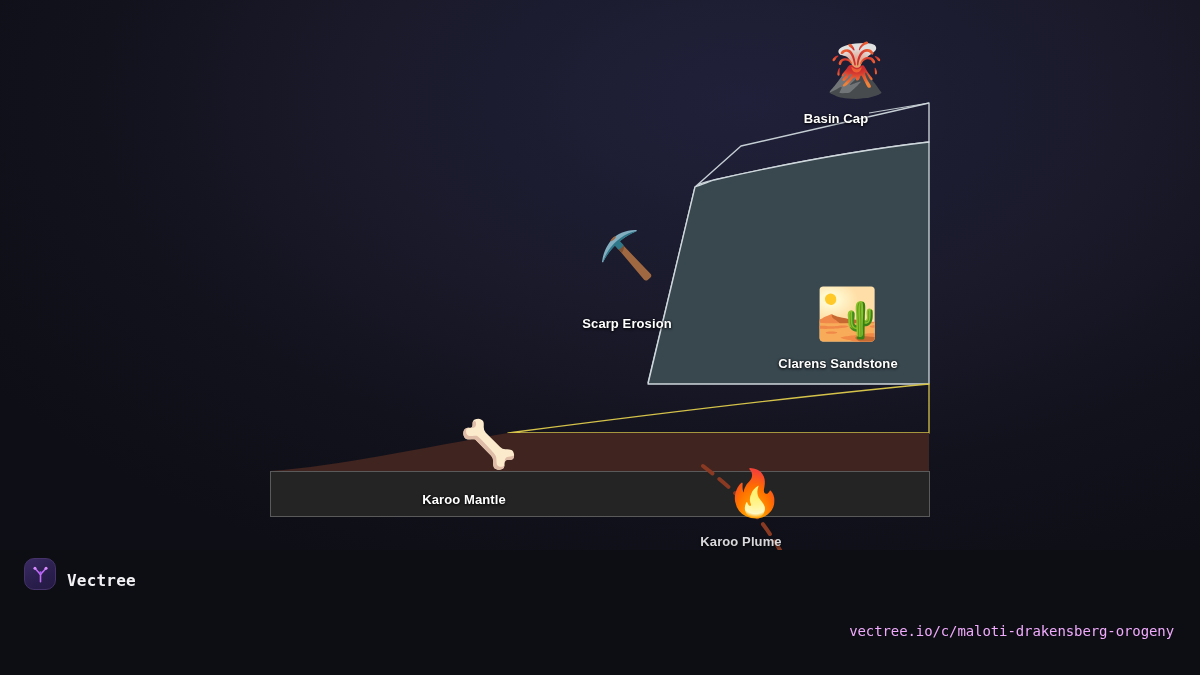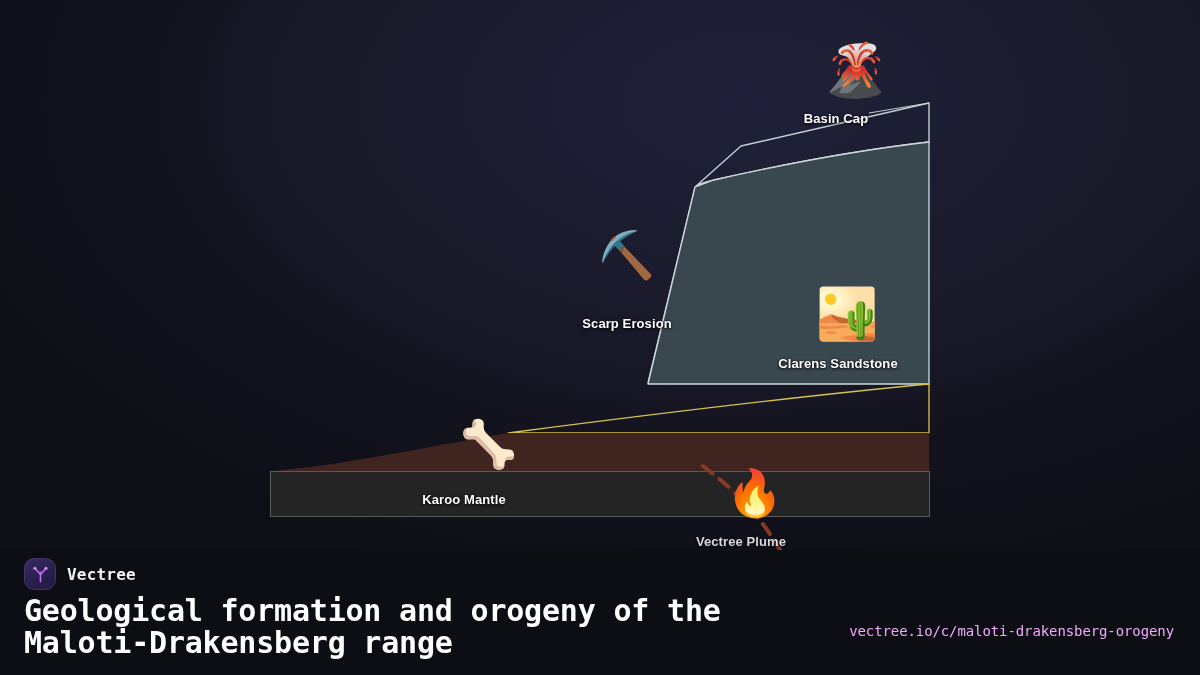--- a/index.html
+++ b/index.html
@@ -88,21 +88,21 @@
     width: 1200px;
     height: 125px;
     background: #0d0d14;
   }
 
   #brand {
     position: absolute;
     left: 24px;
     top: 8px;
     display: flex;
-    align-items: center;
+    align-items: flex-end;
     gap: 11px;
   }
 
   #logo-badge {
     width: 32px; height: 32px;
     border-radius: 10px;
     background: linear-gradient(150deg, #3a2a63 0%, #2a1f4d 55%, #241a44 100%);
     border: 1px solid #443268;
     display: flex;
     align-items: center;
@@ -173,39 +173,38 @@
     <div class="emoji emoji-volcano">🌋</div>
     <div class="emoji emoji-pick">⛏️</div>
     <div class="emoji emoji-desert">🏜️</div>
     <div class="emoji emoji-bone">🦴</div>
     <div class="emoji emoji-fire">🔥</div>
 
     <div class="lbl lbl-basalt">Basin Cap</div>
     <div class="lbl lbl-scarp">Scarp Erosion</div>
     <div class="lbl lbl-clarens">Clarens Sandstone</div>
     <div class="lbl lbl-karoo">Karoo Mantle</div>
-    <div class="lbl lbl-dim lbl-mantle">Vectree Plume</div>
+    <div class="lbl lbl-dim lbl-mantle">Karoo Plume</div>
   </div>
 
   <div id="footer">
 
     <div id="brand">
       <div id="logo-badge">
         <svg width="19" height="19" viewBox="0 0 24 24" aria-hidden="true">
           <g fill="none" stroke="#c06cf5" stroke-width="2" stroke-linecap="round" stroke-linejoin="round">
             <path d="M12 21 L12 12"></path>
             <path d="M12 12 L5 4"></path>
             <path d="M12 12 L19 4"></path>
           </g>
           <circle cx="5" cy="4" r="1.9" fill="#d88bff"></circle>
           <circle cx="19" cy="4" r="1.9" fill="#d88bff"></circle>
           <circle cx="12" cy="9.5" r="1.5" fill="#a855f7"></circle>
         </svg>
       </div>
       <div id="brand-name">Vectree</div>
     </div>
 
-    <div id="headline">Geological formation and orogeny of the Maloti-Drakensberg range</div>
 
     <div id="url">vectree.io/c/maloti-drakensberg-orogeny</div>
   </div>
 
 </div>
 
 </body></html>

